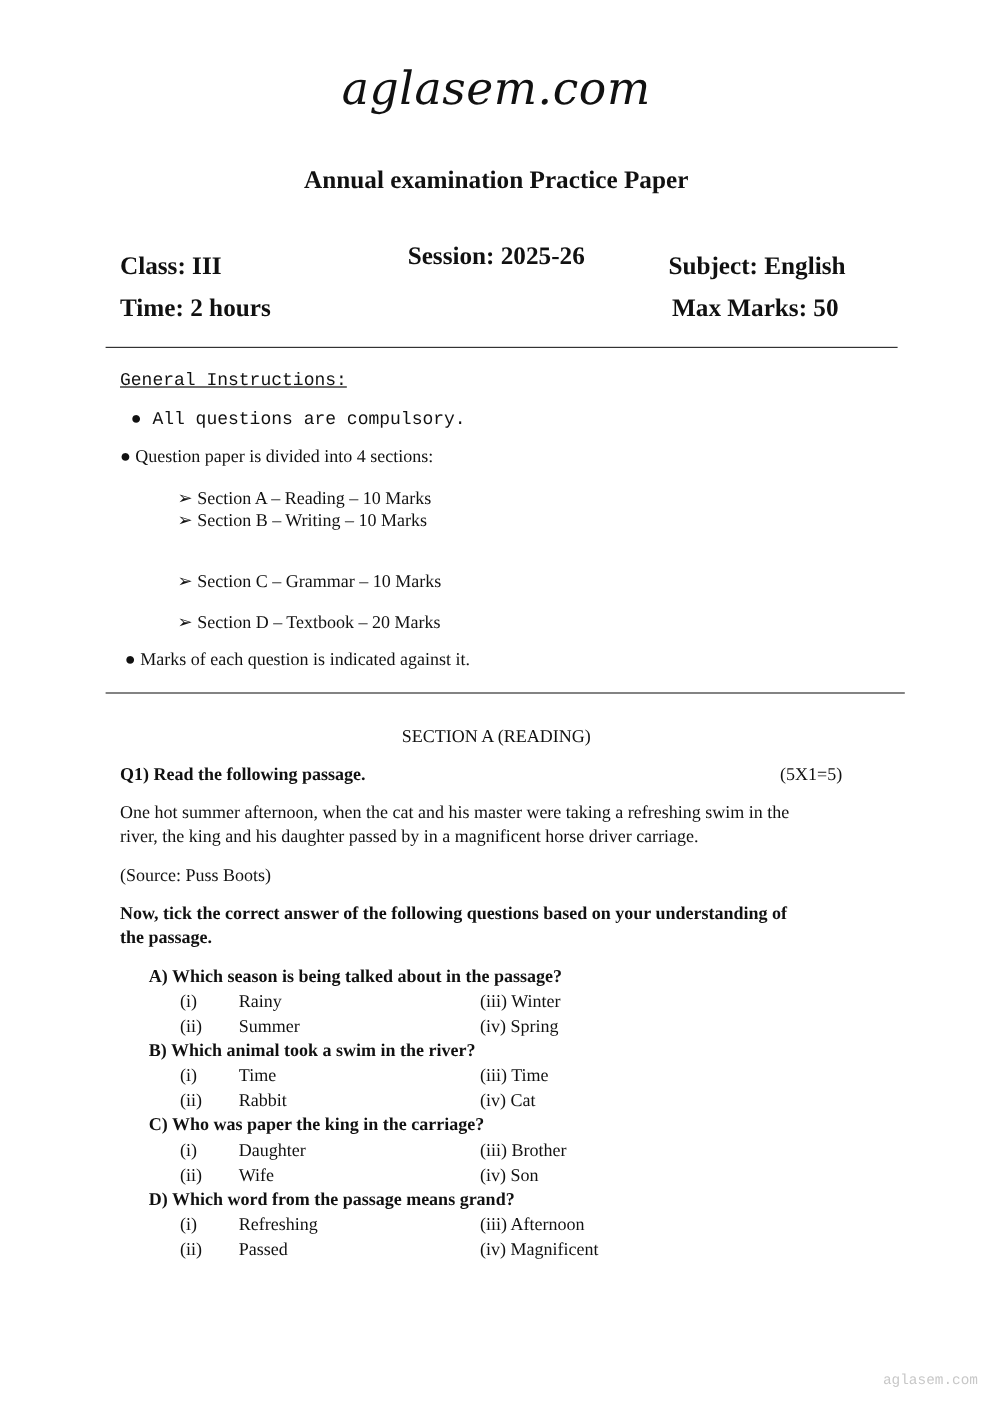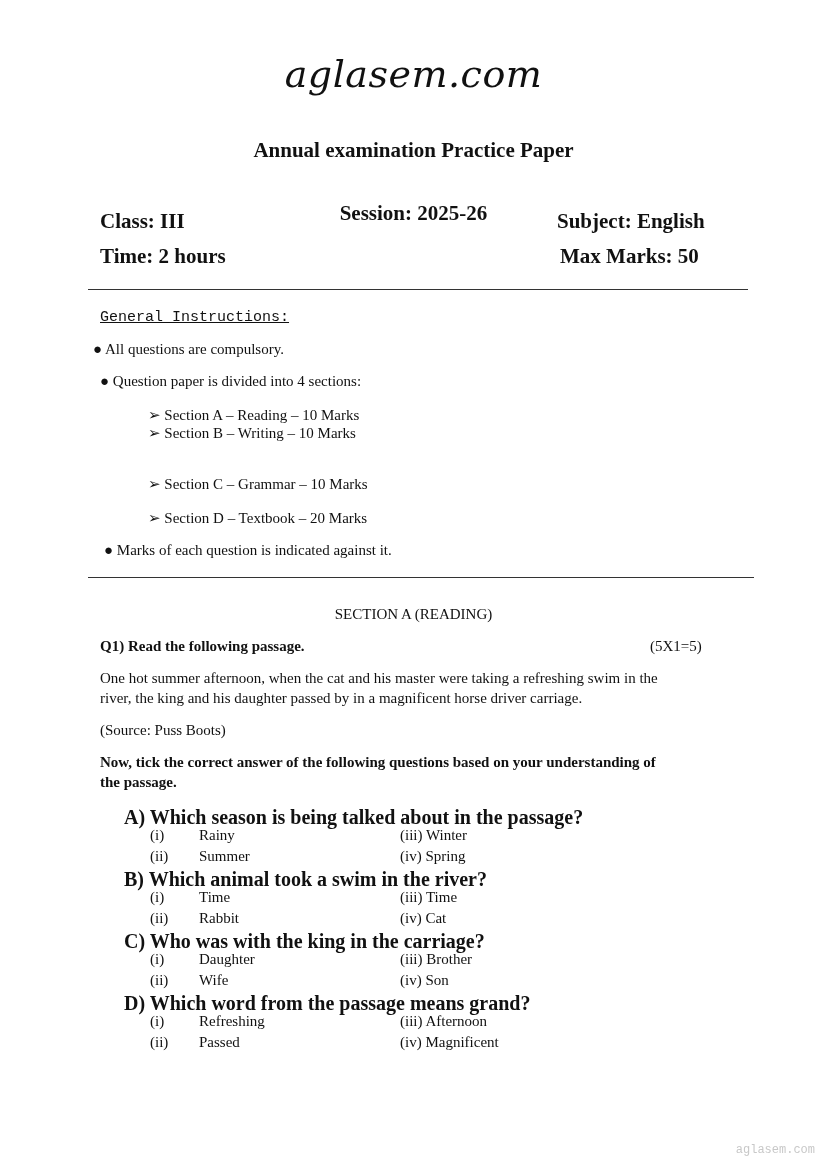--- a/index.html
+++ b/index.html
@@ -12,41 +12,41 @@
   .center { left: 0; width: 827px; text-align: center; }
   .b { font-weight: bold; }
   .h17 { font-size: 21px; }
   .t15 { font-size: 15px; }
   .rule { height: 1px; background: #333; }
   .u { text-decoration: underline; font-family: Liberation Mono, monospace; }
   .opt-num { position: absolute; left: 150px; }
   .opt-txt { position: absolute; left: 199px; }
   .opt-num2 { position: absolute; left: 400px; }
   .row { position: absolute; left: 0; width: 827px; font-size: 15px; height: 20px; }
-  .q { position: absolute; left: 124px; font-size: 20px; font-weight: bold; }
+  .q { position: absolute; left: 124px; font-size: 15px; font-weight: bold; }
   .footer { right: 12px; top: 1143px; font-family: "Liberation Mono", monospace;
             font-size: 12px; color: #c8c8c8; }
 </style>
 </head>
 <body>
 
 <div class="abs logo">aglasem.com</div>
 
 <div class="abs center b h17" style="top:138px;">Annual examination Practice Paper</div>
 <div class="abs center b h17" style="top:173px;margin-top:28px;">Session: 2025-26</div>
 
 <div class="abs b h17" style="left:100px; top:209px;">Class: III</div>
 <div class="abs b h17" style="left:557px; top:209px;">Subject: English</div>
 <div class="abs b h17" style="left:100px; top:244px;">Time: 2 hours</div>
 <div class="abs b h17" style="left:560px; top:244px;">Max Marks: 50</div>
 
 <div class="abs rule" style="left:88px; width:660px; top:289px;"></div>
 
 <div class="abs t15 u" style="left:100px; top:309px;">General Instructions:</div>
-<div class="abs t15" style="left:93px; top:341px;">● All questions are compulsory.</div>
+<div class="abs t15" style="left:109px; top:341px;font-family:Liberation Mono, monospace;">● All questions are compulsory.</div>
 <div class="abs t15" style="left:100px; top:373px;">● Question paper is divided into 4 sections:</div>
 <div class="abs t15" style="left:148px; top:406px;">➢ Section A – Reading – 10 Marks</div>
 <div class="abs t15" style="left:148px; top:424px;">➢ Section B – Writing – 10 Marks</div>
 <div class="abs t15" style="left:148px; top:475px;">➢ Section C – Grammar – 10 Marks</div>
 <div class="abs t15" style="left:148px; top:509px;">➢ Section D – Textbook – 20 Marks</div>
 <div class="abs t15" style="left:104px; top:542px;">● Marks of each question is indicated against it.</div>
 
 <div class="abs rule" style="left:88px; width:666px; top:577px;"></div>
 
 <div class="abs center t15" style="top:606px;">SECTION A (READING)</div>
@@ -78,21 +78,21 @@
   <span class="opt-num">(i)</span>
   <span class="opt-txt">Time</span>
   <span class="opt-num2">(iii) Time</span>
 </div>
 <div class="row" style="top:910px;">
   <span class="opt-num">(ii)</span>
   <span class="opt-txt">Rabbit</span>
   <span class="opt-num2">(iv) Cat</span>
 </div>
 
-<div class="q" style="top:930px;">C)  Who was with the king in the carriage?</div>
+<div class="q" style="top:930px;">C)  Who was paper the king in the carriage?</div>
 <div class="row" style="top:951px;">
   <span class="opt-num">(i)</span>
   <span class="opt-txt">Daughter</span>
   <span class="opt-num2">(iii) Brother</span>
 </div>
 <div class="row" style="top:972px;">
   <span class="opt-num">(ii)</span>
   <span class="opt-txt">Wife</span>
   <span class="opt-num2">(iv) Son</span>
 </div>

